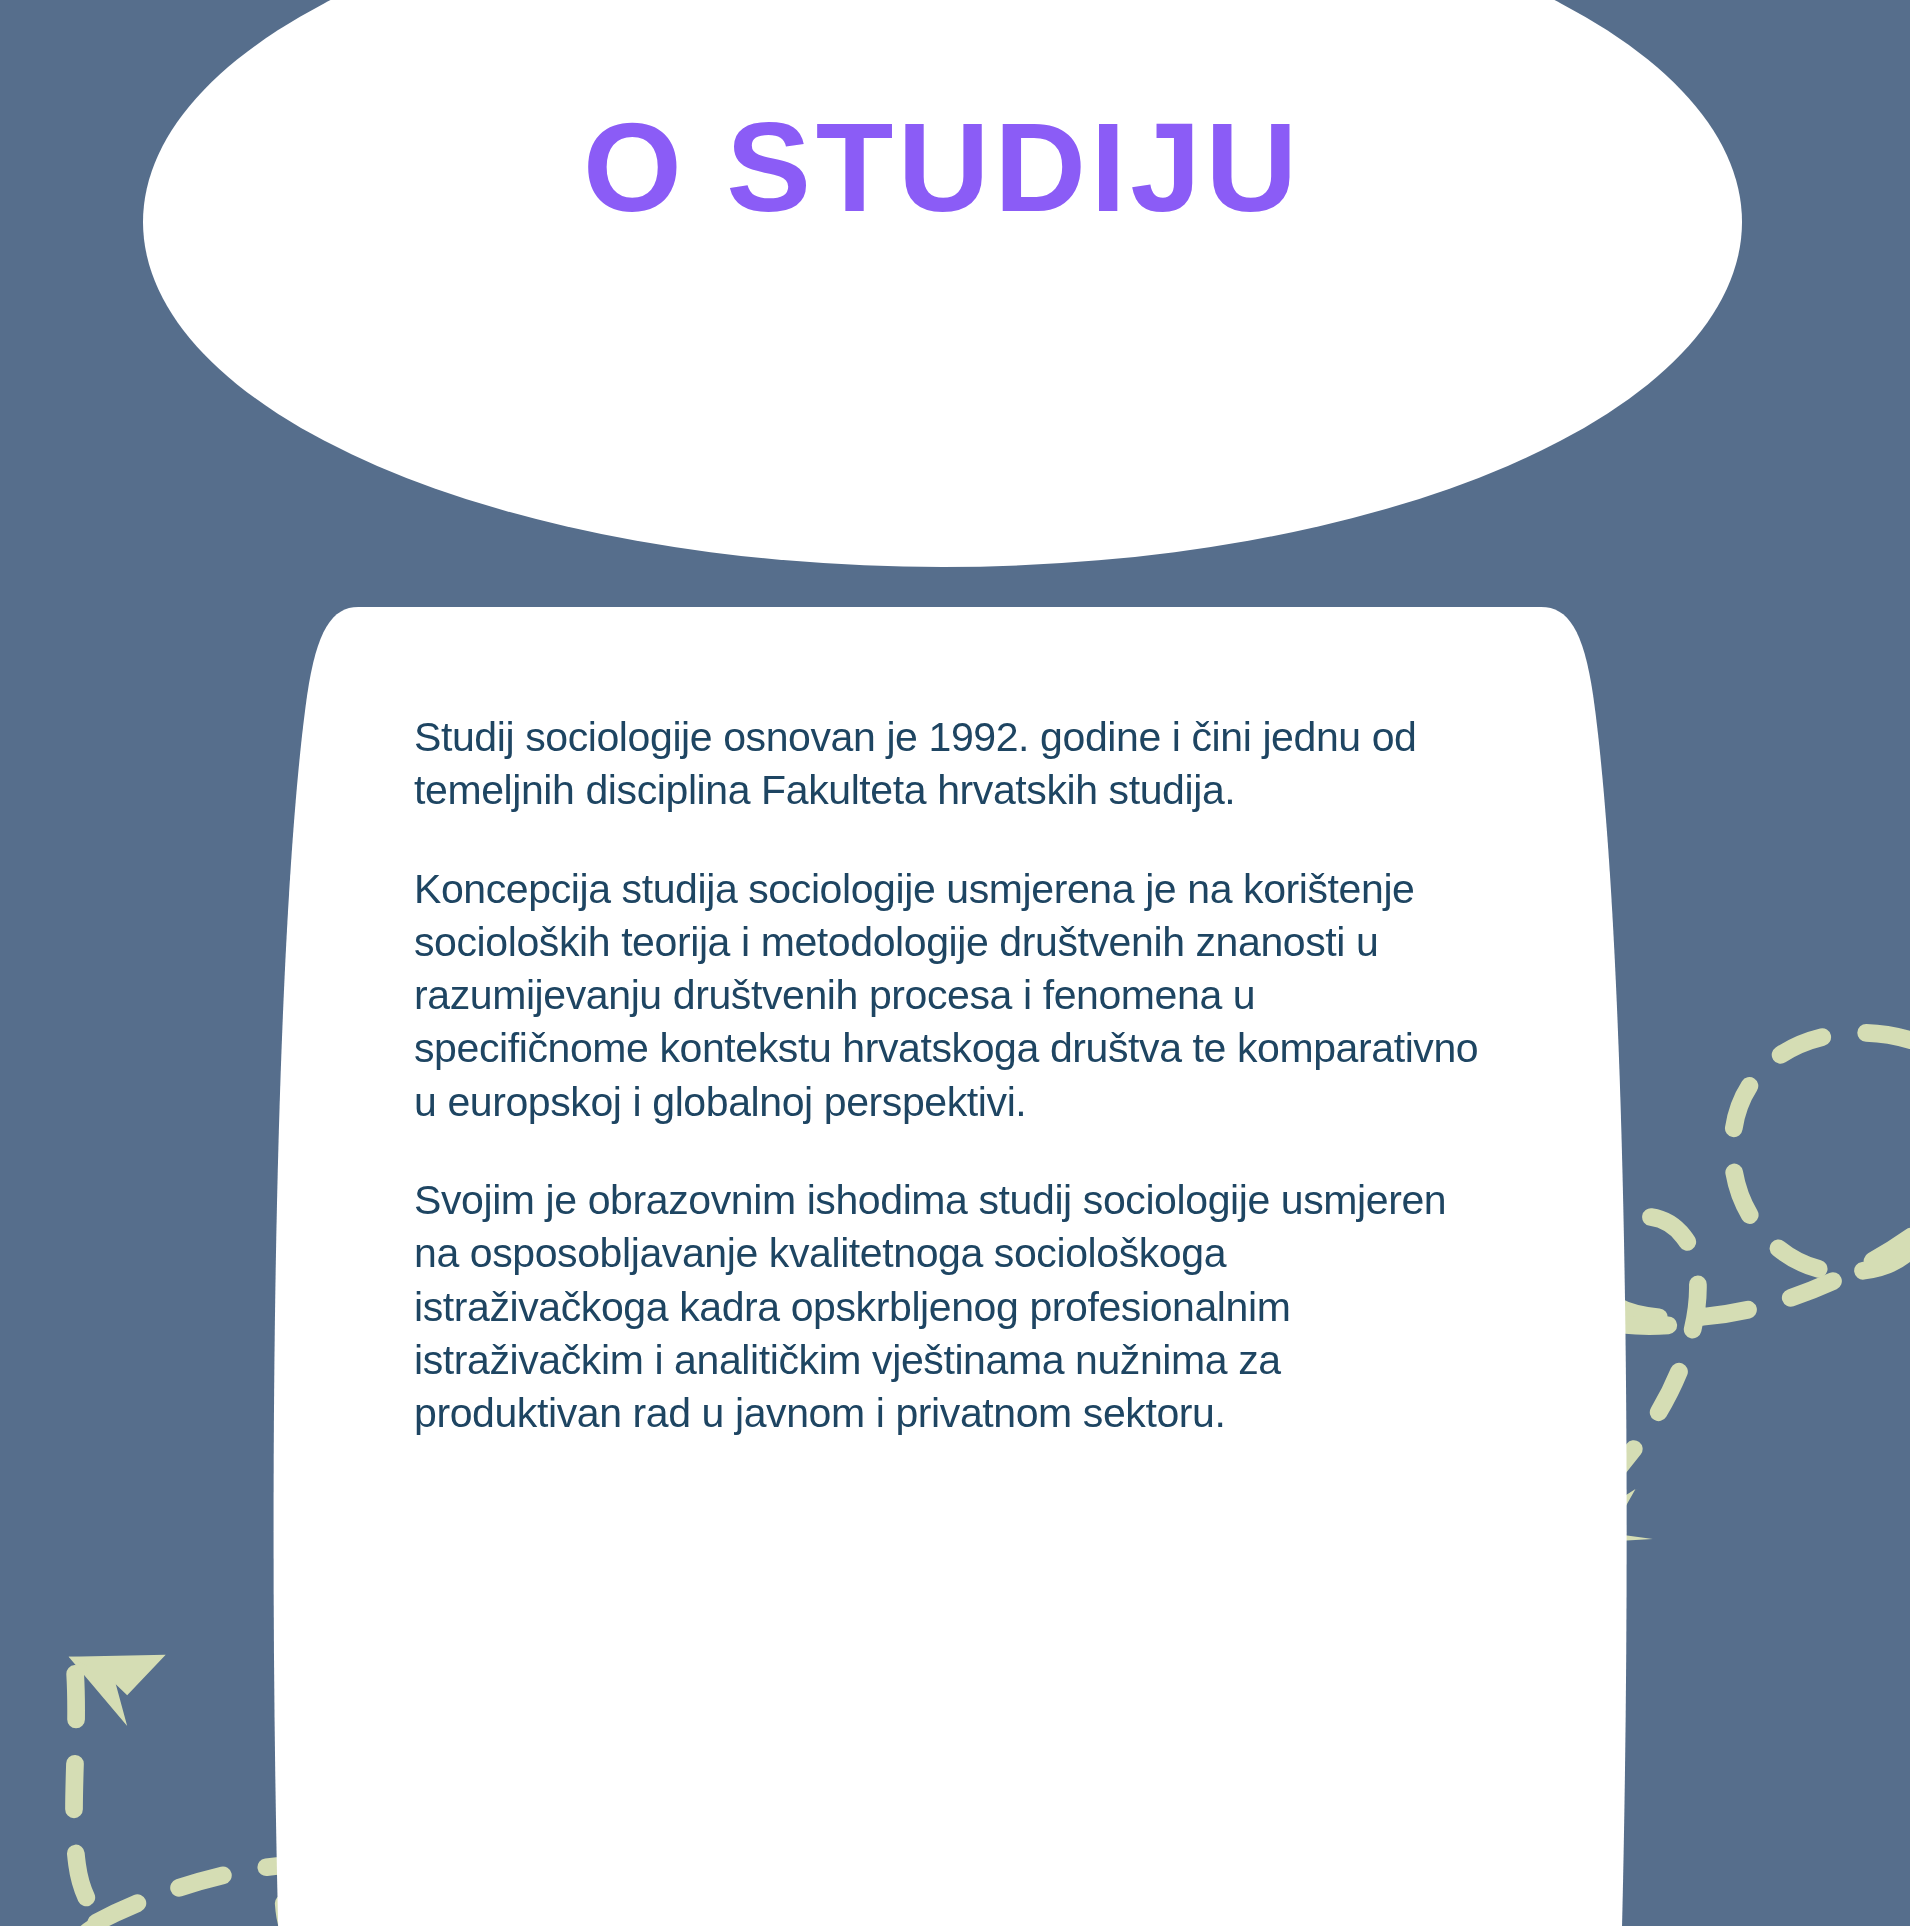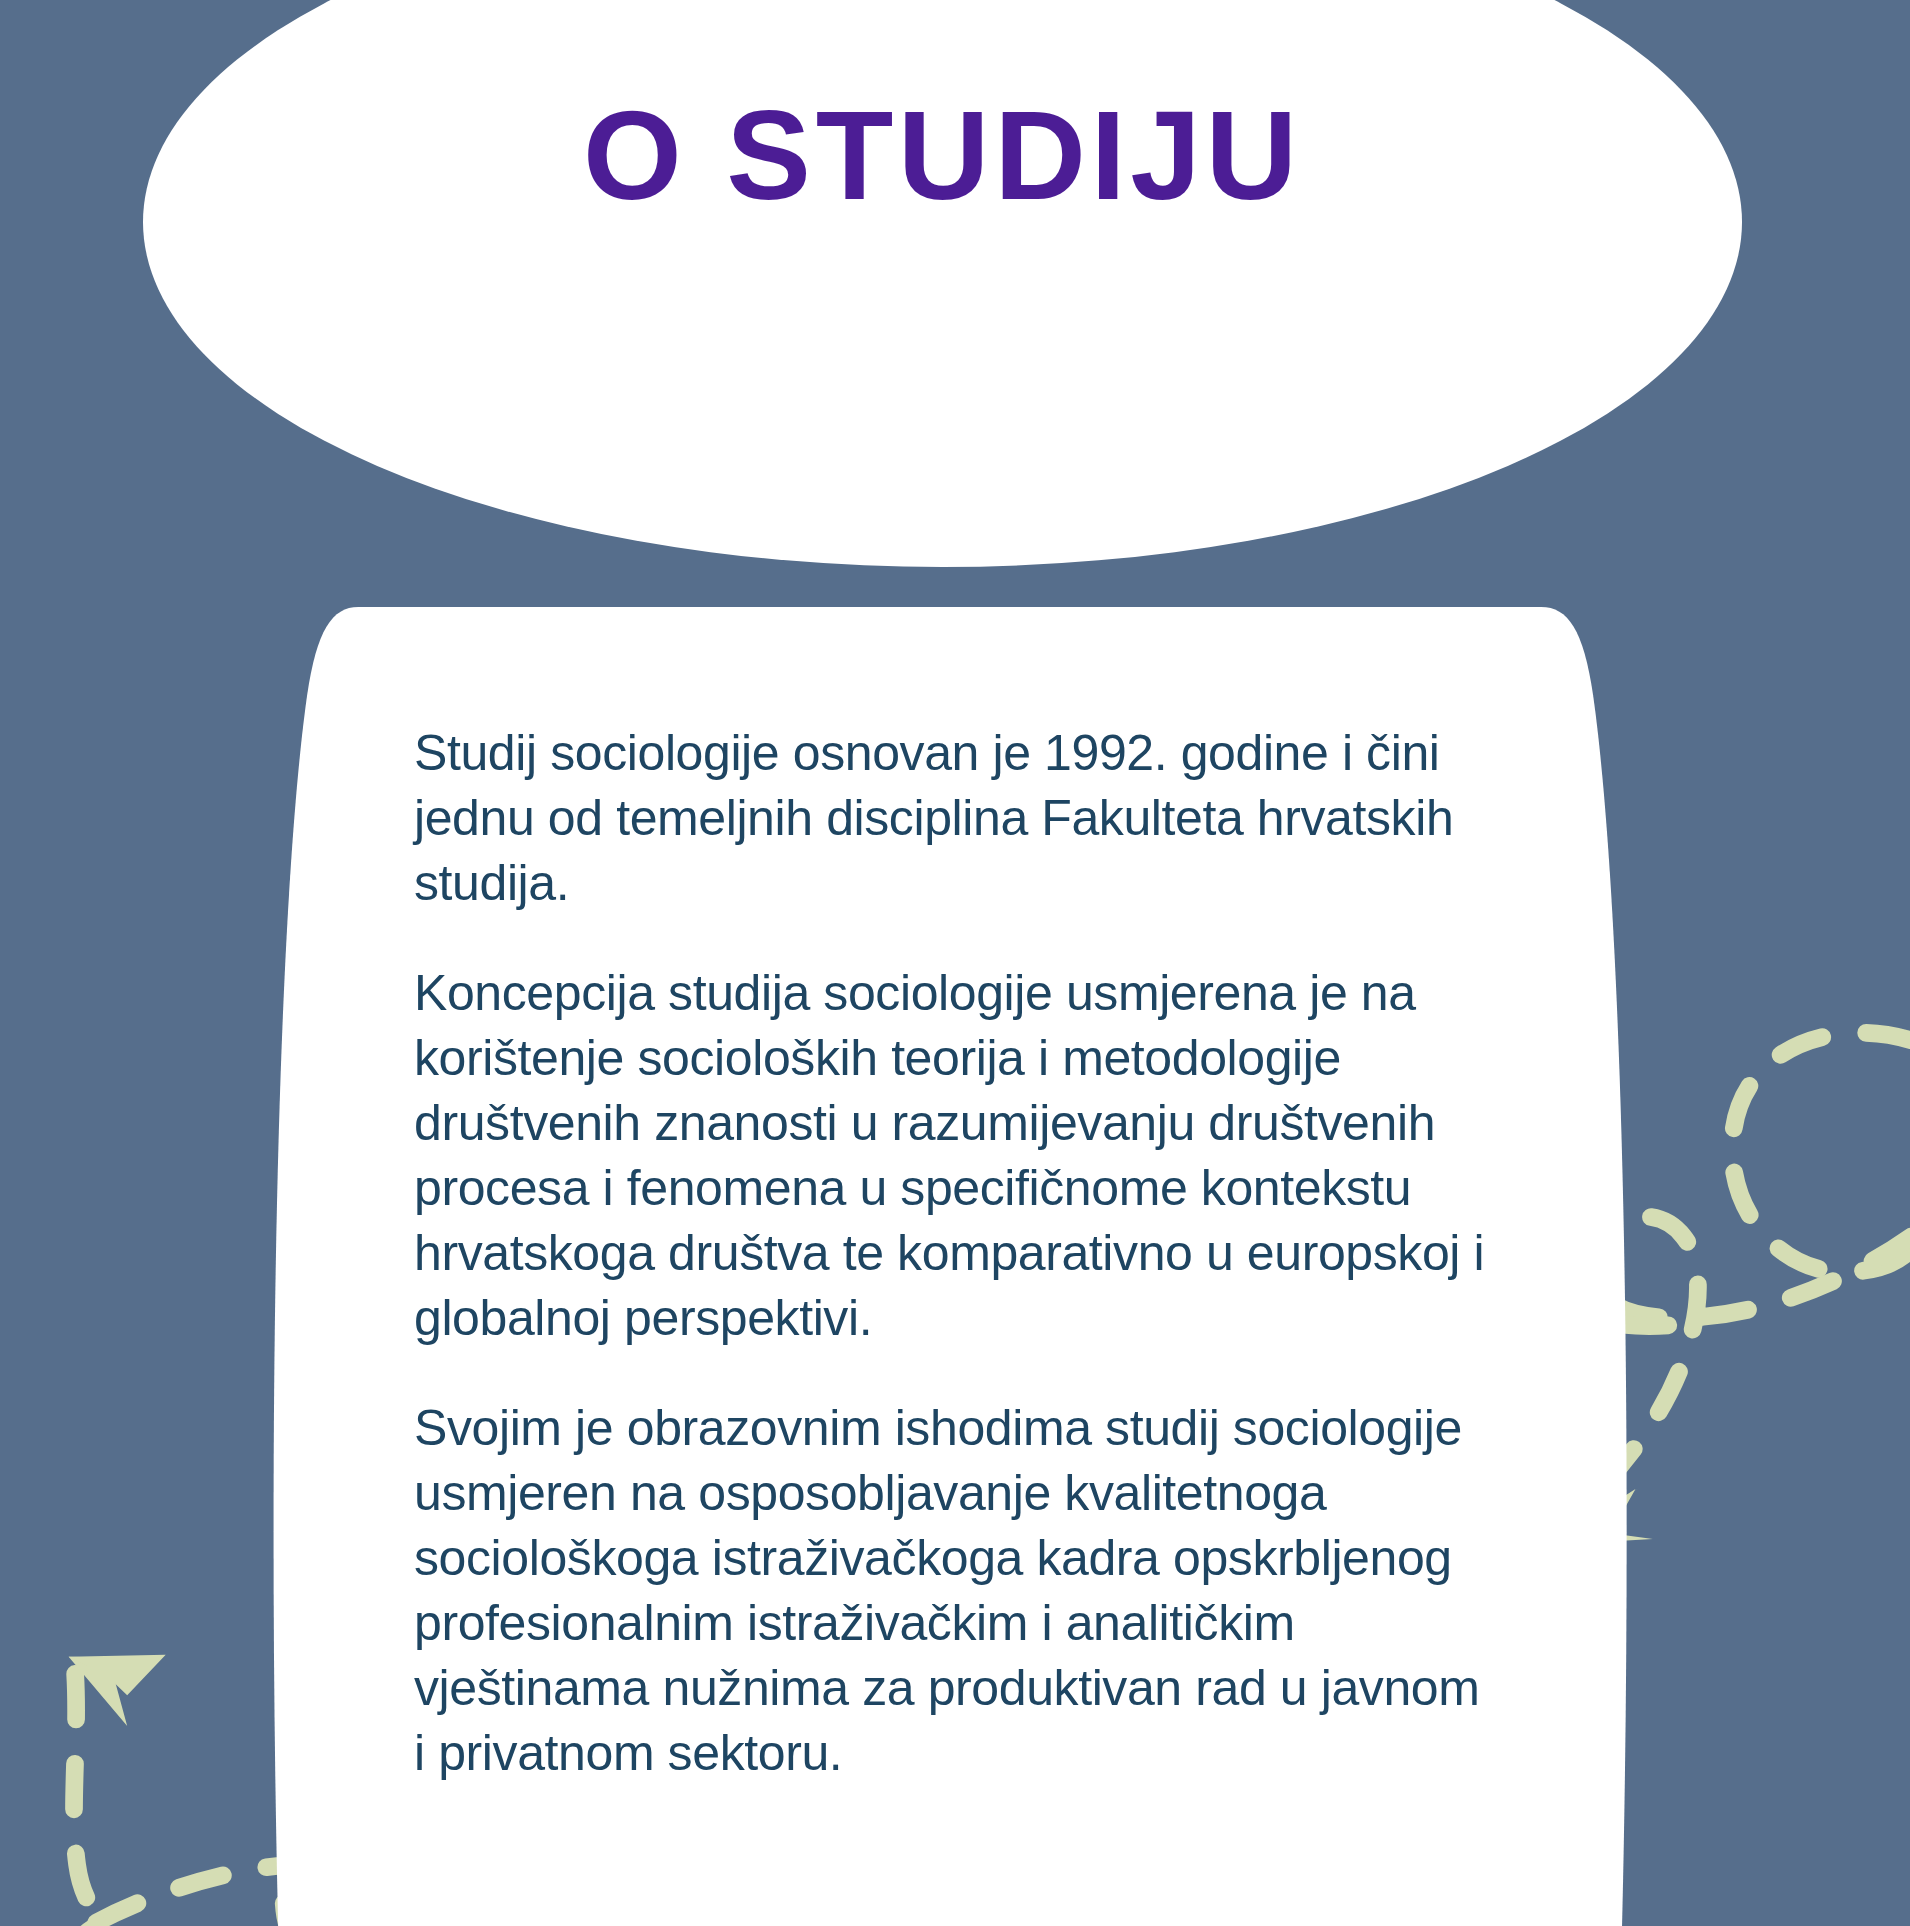--- a/index.html
+++ b/index.html
@@ -32,24 +32,24 @@
     top: -123px;
     width: 1599px;
     height: 690px;
     background: #FFFFFF;
     border-radius: 50% / 50%;
     z-index: 3;
   }
   .header-title {
     position: absolute;
     left: 0;
-    top: 216px;
+    top: 228px;
     width: 1599px;
     text-align: center;
-    color: #4c1d95;
+    color: #8b5cf6;
     font-family: "Liberation Sans", sans-serif;
     font-weight: bold;
     font-size: 127px;
     line-height: 0.98;
     letter-spacing: 4.6px;
     text-transform: uppercase;
   }
   .header-title .tl {
     display: block;
   }
@@ -72,23 +72,23 @@
   .card-body {
     position: absolute;
     left: 414px;
     top: 104px;
     width: 1071px;
     z-index: 4;
   }
   .para {
     color: #1E4562;
     font-family: "Liberation Sans", sans-serif;
-    font-size: 50px;
+    font-size: 41px;
     line-height: 1.30;
-    margin: 10px 0 45px 0;
+    margin: 0 0 45px 0;
     letter-spacing: -0.4px;
   }
   .para:last-child { margin-bottom: 0; }
 </style>
 </head>
 <body>
 
 <div id="poster">
 
   <svg class="deco-layer" viewBox="0 0 4960 7016" xmlns="http://www.w3.org/2000/svg">

